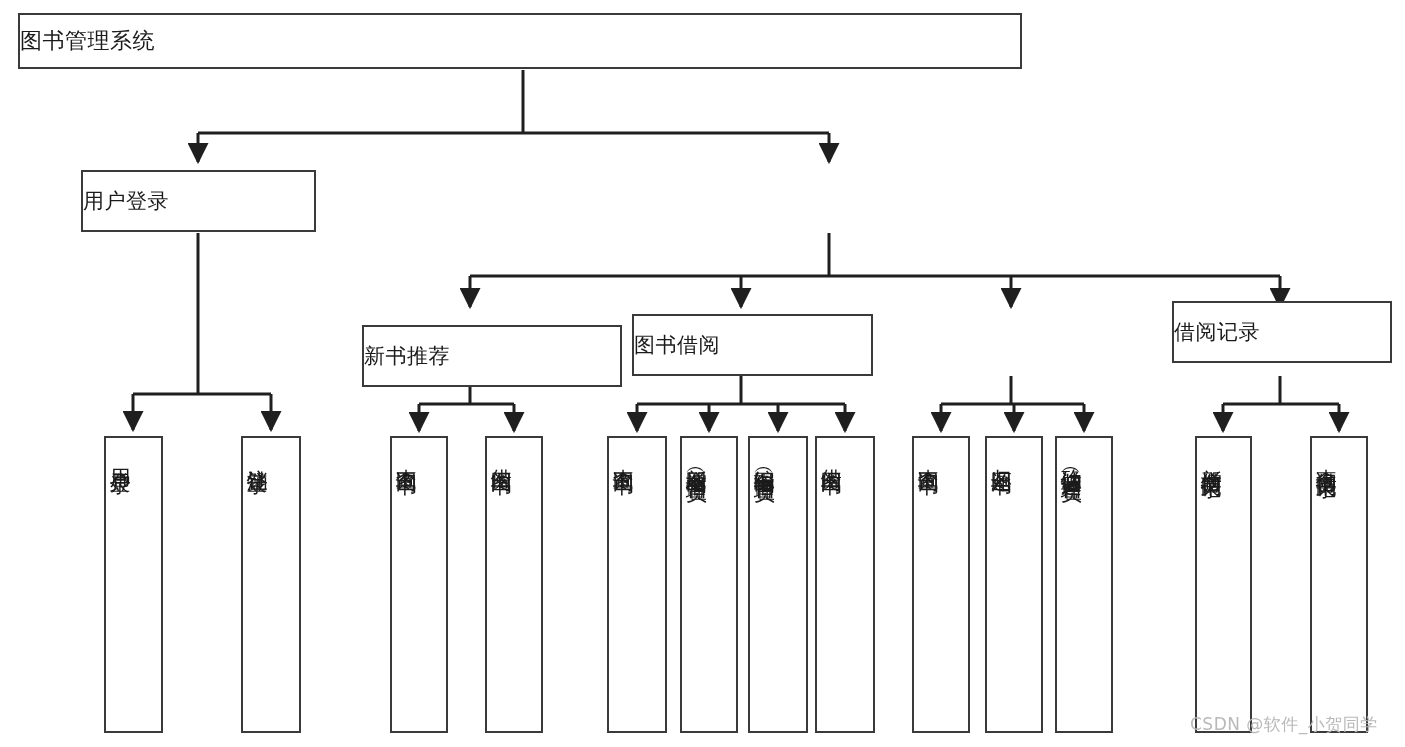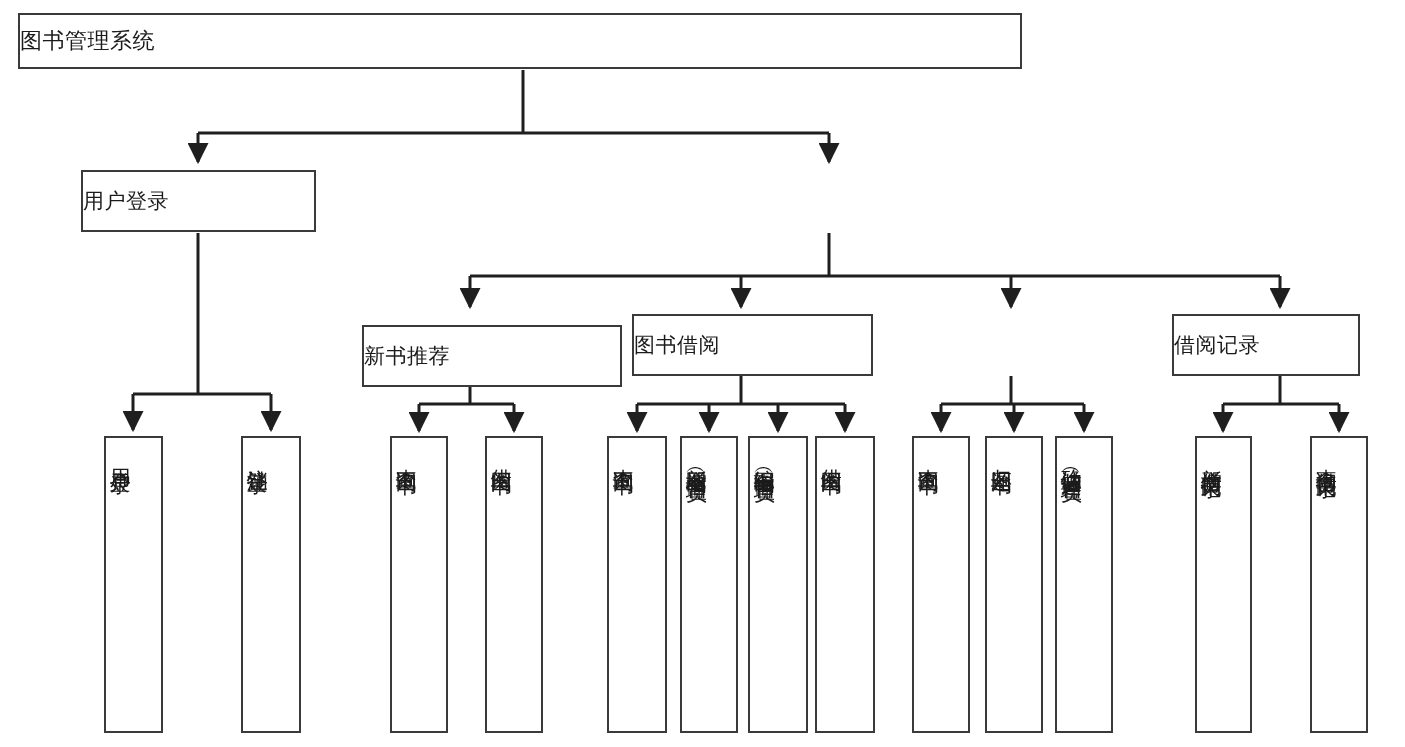--- a/index.html
+++ b/index.html
@@ -128,21 +128,21 @@
   <div class="node" style="left:81px; top:170px; width:235px; height:62px;">
     <span class="label">用户登录</span>
   </div>
 
   <div class="node" style="left:362px; top:325px; width:260px; height:62px;">
     <span class="label">新书推荐</span>
   </div>
   <div class="node" style="left:632px; top:314px; width:241px; height:62px;">
     <span class="label">图书借阅</span>
   </div>
-  <div class="node" style="left:1172px; top:314px; width:188px; height:62px;">
+  <div class="node" style="left:1172px; top:301px; width:220px; height:62px;">
     <span class="label">借阅记录</span>
   </div>
 
   <div class="node leaf" style="left:104px; top:436px; width:59px; height:297px;">
     <span class="label">用户登录</span>
   </div>
   <div class="node leaf" style="left:241px; top:436px; width:60px; height:297px;">
     <span class="label">注销登录</span>
   </div>
 
@@ -176,14 +176,15 @@
     <span class="label">确认归还（管理员）</span>
   </div>
 
   <div class="node leaf" style="left:1195px; top:436px; width:57px; height:297px;">
     <span class="label">新增借阅记录</span>
   </div>
   <div class="node leaf" style="left:1310px; top:436px; width:58px; height:297px;">
     <span class="label">查询借阅记录</span>
   </div>
 
+  <div class="watermark">CSDN @软件_小贺同学</div>
 
 </div>
 
 </body></html>

